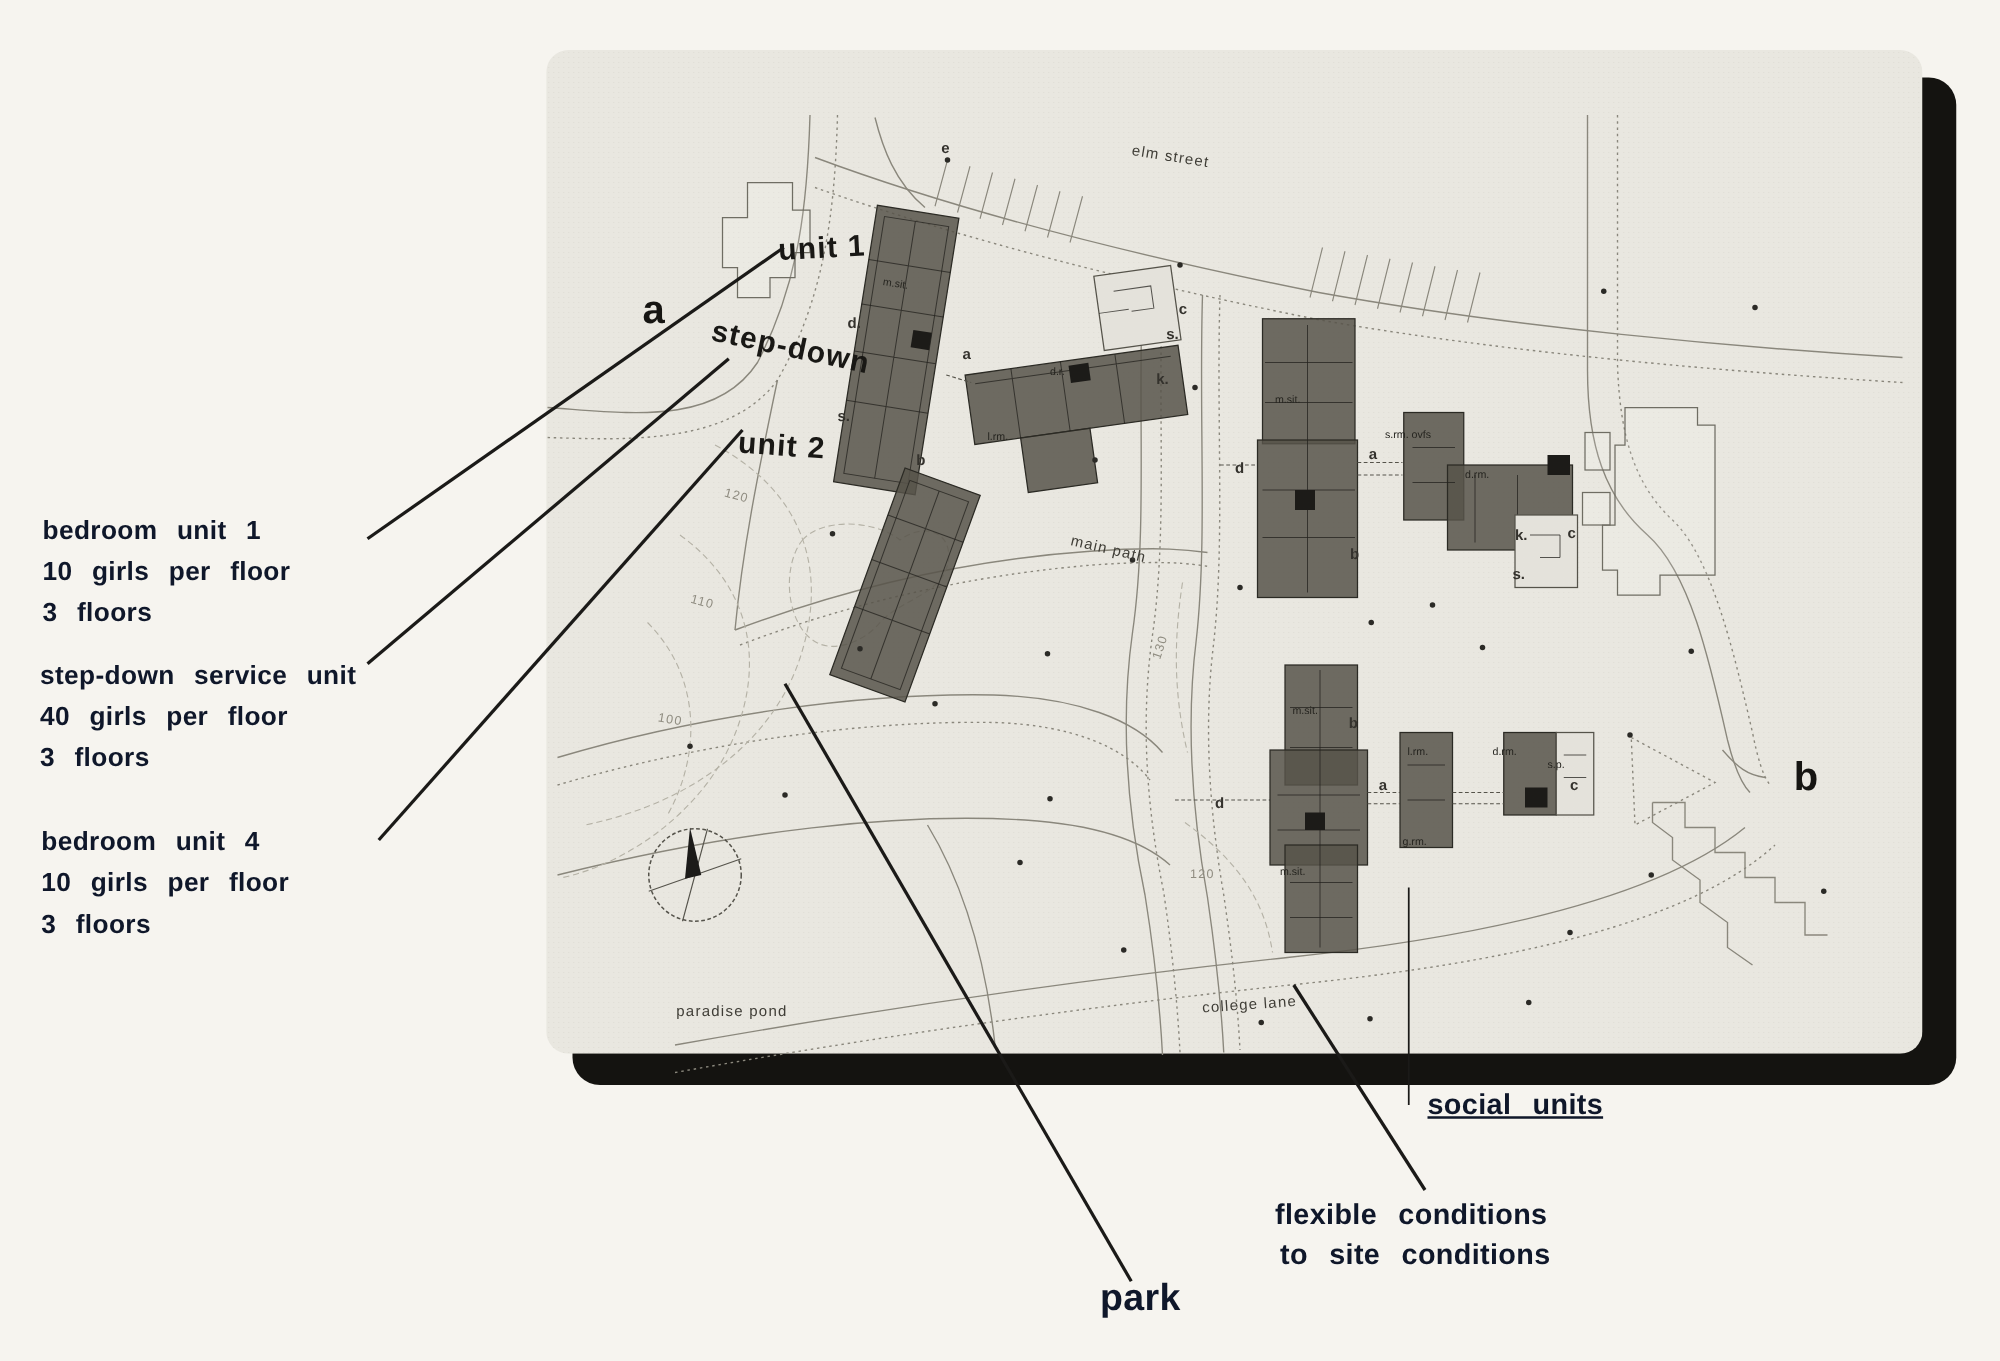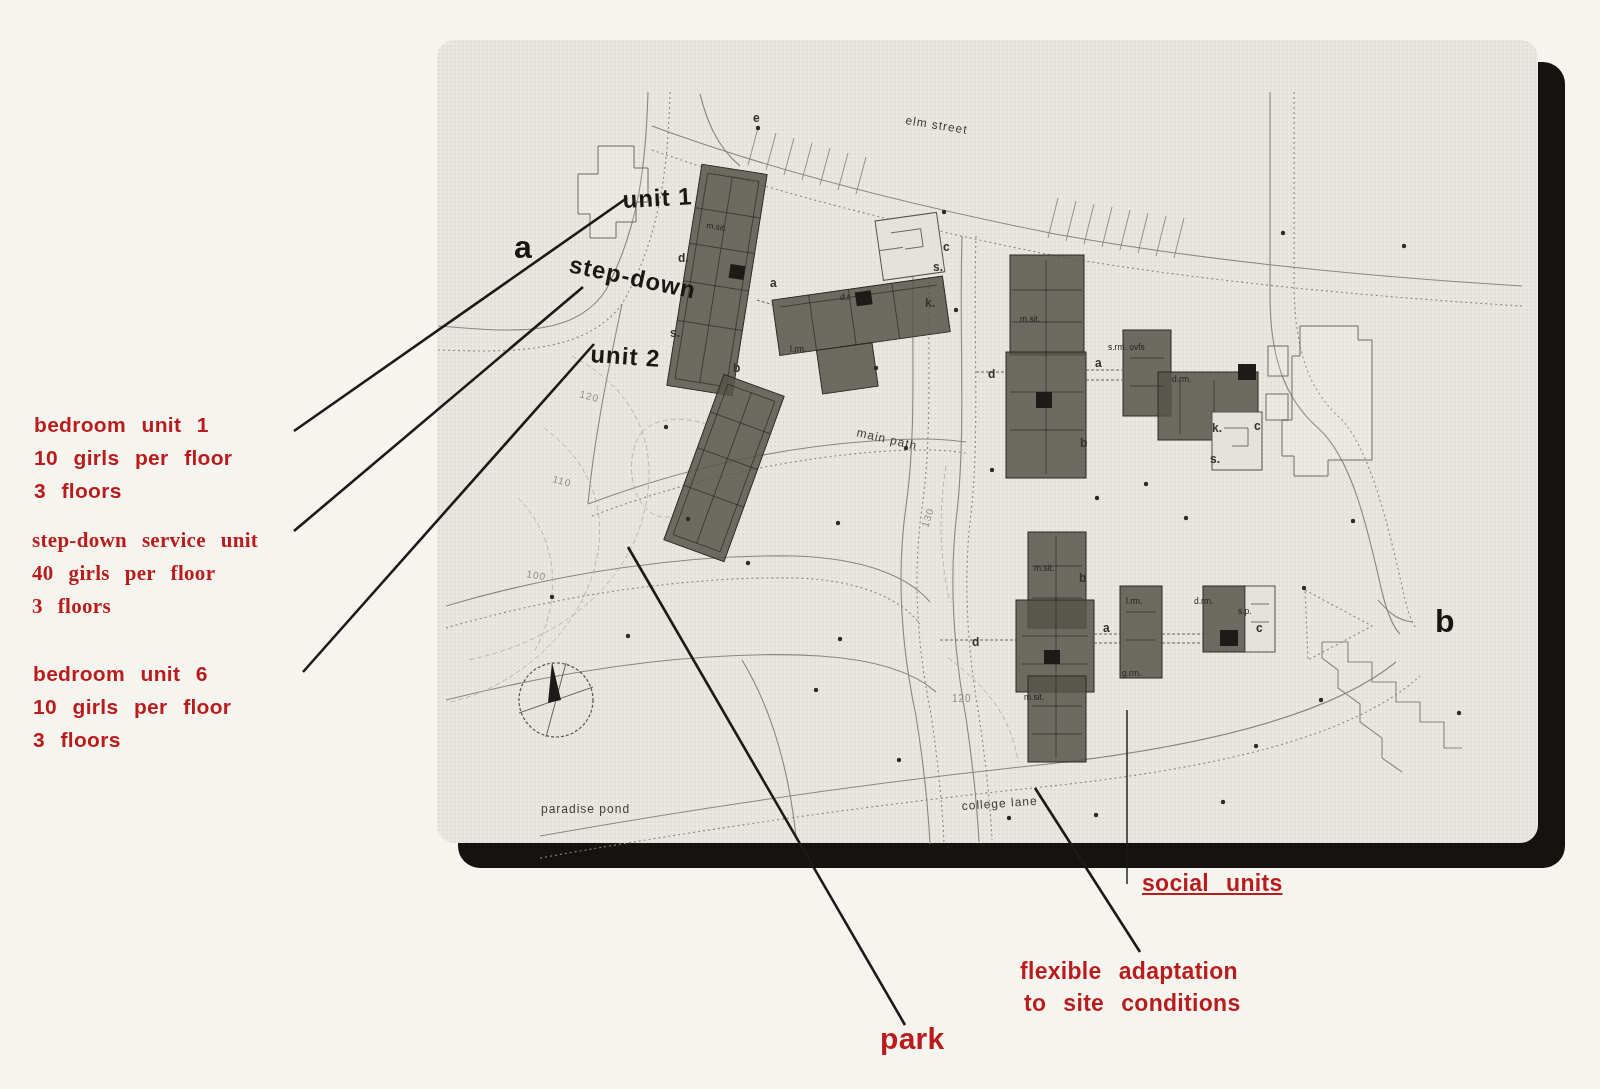--- a/index.html
+++ b/index.html
@@ -7,25 +7,25 @@
         background:#f6f4ef;
         font-family:"Liberation Sans",sans-serif;}
   .shadow{position:absolute;left:458px;top:62px;width:1107px;height:806px;
           border-radius:22px;background:#141310;}
   .card{position:absolute;left:437px;top:40px;width:1101px;height:803px;
         border-radius:18px;background:#e9e7e0;
         background-image:radial-gradient(#dedcd4 0.7px, transparent 0.8px);
         background-size:4px 4px;}
   svg{position:absolute;left:0;top:0;}
   svg text{font-family:"Liberation Sans",sans-serif;}
-  .callout{position:absolute;color:#b91c1c;font-weight:700;
+  .callout{position:absolute;color:#0f172a;font-weight:700;
            letter-spacing:.3px;word-spacing:.45em;}
   .block{font-size:21px;line-height:33px;}
   .b1{left:34px;top:408px;}
-  .b2{left:32px;top:524px;font-family:Liberation Serif, serif;}
+  .b2{left:32px;top:524px;}
   .b3{left:33px;top:657px;}
   .social{left:1142px;top:870px;font-size:23px;text-decoration:underline;}
   .flex1{left:1020px;top:958px;font-size:23px;}
   .flex2{left:1024px;top:990px;font-size:23px;}
   .park{left:880px;top:1022px;font-size:30px;}
   .street{fill:#3f3d36;font-size:12px;letter-spacing:1px;}
   .contour{fill:#8f8c80;font-size:10px;letter-spacing:1px;}
   .letter{fill:#34322d;font-size:12px;font-weight:700;}
   .room{fill:#25241f;font-size:8.5px;}
   .unitlbl{fill:#191815;font-size:24px;font-weight:700;letter-spacing:1px;}
@@ -263,23 +263,23 @@
     <div>bedroom unit 1</div>
     <div>10 girls per floor</div>
     <div>3 floors</div>
   </div>
   <div class="callout block b2">
     <div>step-down service unit</div>
     <div>40 girls per floor</div>
     <div>3 floors</div>
   </div>
   <div class="callout block b3">
-    <div>bedroom unit 6</div>
+    <div>bedroom unit 4</div>
     <div>10 girls per floor</div>
     <div>3 floors</div>
   </div>
 
   <div class="callout social">social units</div>
-  <div class="callout flex1">flexible adaptation</div>
+  <div class="callout flex1">flexible conditions</div>
   <div class="callout flex2">to site conditions</div>
   <div class="callout park">park</div>
 
 </div>
 
 </body></html>

